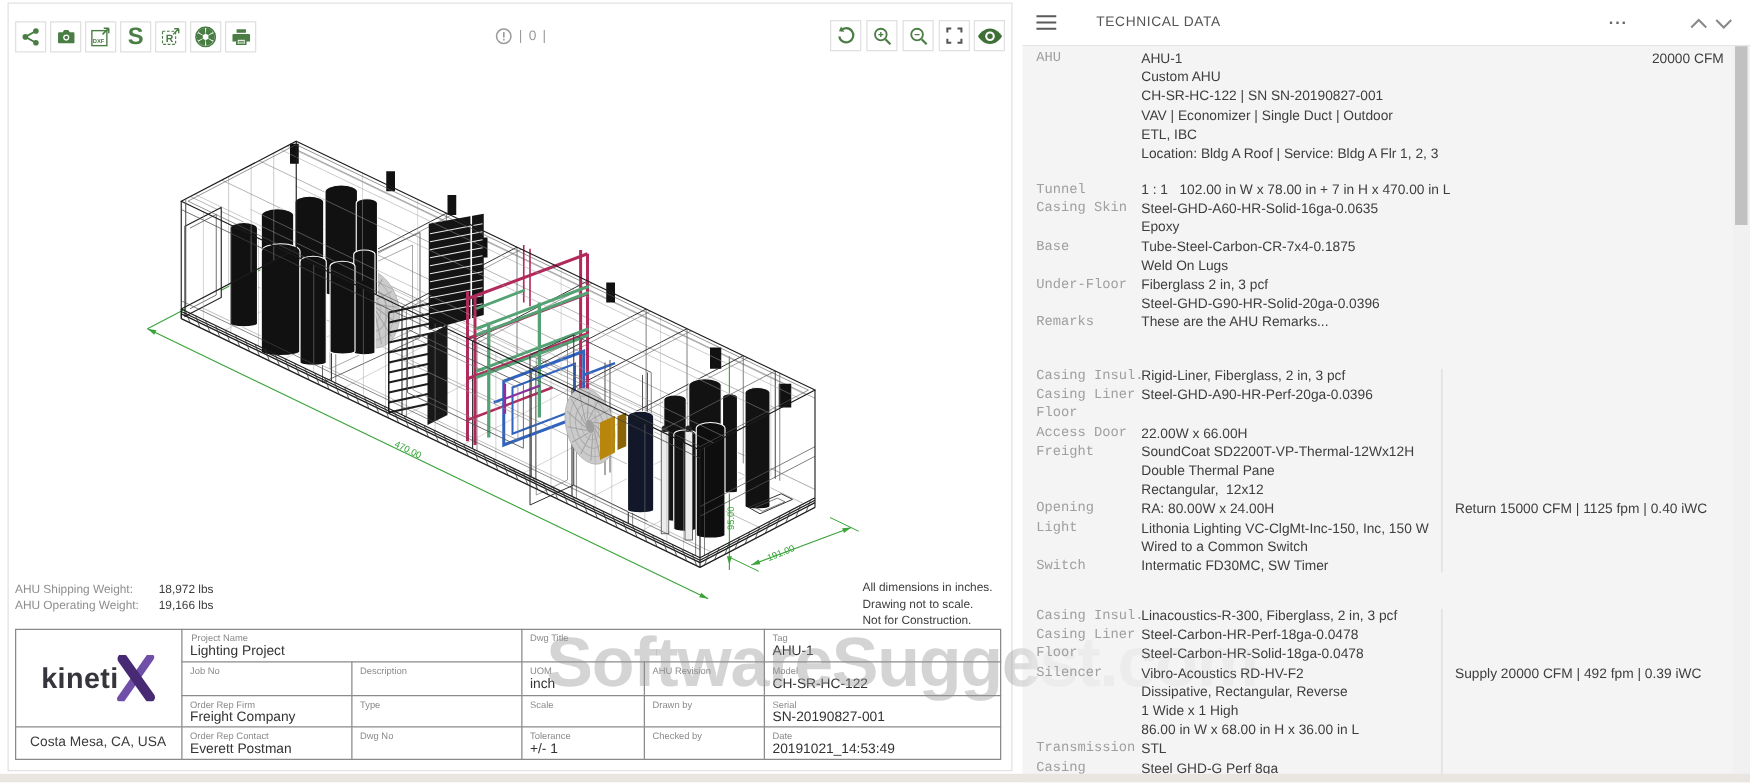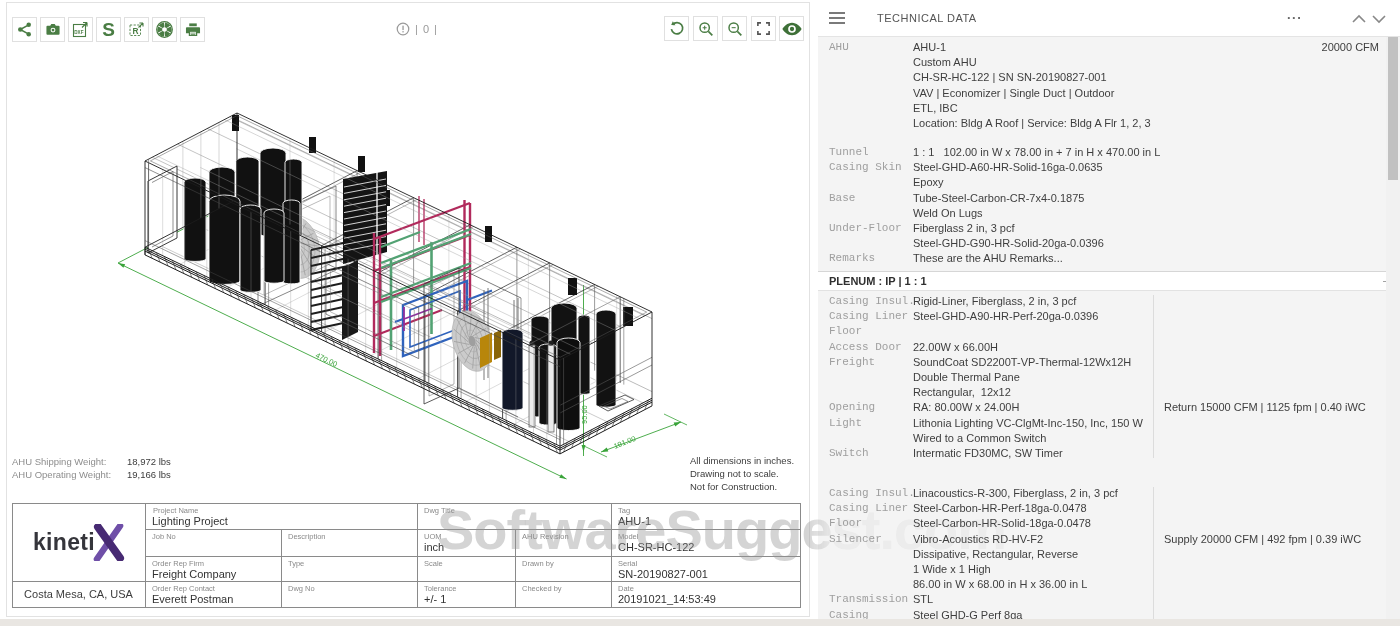--- a/index.html
+++ b/index.html
@@ -1,18 +1,18 @@
 <!DOCTYPE html>
 <html><head><meta charset="utf-8">
 <style>
 * { margin:0; padding:0; box-sizing:border-box; }
 body { width:1400px; height:626px; font-family:"Liberation Sans",sans-serif; background:#fff; overflow:hidden; position:relative; }
 #lpane { position:absolute; left:6px; top:2px; width:804px; height:615px; border:1px solid #e2e2e2; background:#fff; }
 .tbtn { position:absolute; border:1px solid #e0e0e0; background:#fff; display:flex; align-items:center; justify-content:center; }
-.sm { position:absolute; font-size:9.5px; }
+.sm { position:absolute; font-size:9.5px;margin-top:10px; }
 .hl { position:absolute; height:1px; background:#8a8a8a; }
 .vl { position:absolute; width:1px; background:#8a8a8a; }
 .tl { position:absolute; font-size:7.5px; color:#8a8a8a; }
 .tv { position:absolute; font-size:11px; color:#333; }
 #wm { position:absolute; left:437px; top:497px; font-size:56px; font-weight:bold; color:rgba(148,148,148,0.40); letter-spacing:-1px; white-space:nowrap; z-index:30;
       -webkit-mask-image:linear-gradient(90deg,#000 0%,#000 65%,rgba(0,0,0,0.22) 70%,rgba(0,0,0,0.22) 100%); }
 #rpanel { position:absolute; left:818px; top:0; width:582px; height:626px; background:#fff; }
 #rhead { position:absolute; left:0; top:0; width:582px; height:37px; background:#fff; border-bottom:1px solid #e4e4e4; }
 .secwrap { position:absolute; left:0; width:582px; }
 .lab { position:absolute; left:11px; font-size:11px; color:#9f9f9f;font-family:Liberation Mono, monospace; }
@@ -542,21 +542,20 @@
       <div class="val" style="top:176.39999999999998px">Epoxy</div>
       <div class="lab" style="top:191.6px">Base</div>
       <div class="val" style="top:191.6px">Tube-Steel-Carbon-CR-7x4-0.1875</div>
       <div class="val" style="top:206.79999999999998px">Weld On Lugs</div>
       <div class="lab" style="top:222.0px">Under-Floor</div>
       <div class="val" style="top:222.0px">Fiberglass 2 in, 3 pcf</div>
       <div class="val" style="top:237.2px">Steel-GHD-G90-HR-Solid-20ga-0.0396</div>
       <div class="lab" style="top:252.4px">Remarks</div>
       <div class="val" style="top:252.4px">These are the AHU Remarks...</div>
     </div>
-  <div class="band" style="top:271px">PLENUM : IP | 1 : 1<span class="minus">–</span></div>
   <div class="secwrap" style="top:291px;height:172px">
       <div class="lab" style="top:4px">Casing Insul.</div>
       <div class="val" style="top:4.0px">Rigid-Liner, Fiberglass, 2 in, 3 pcf</div>
       <div class="lab" style="top:19.2px">Casing Liner</div>
       <div class="val" style="top:19.2px">Steel-GHD-A90-HR-Perf-20ga-0.0396</div>
       <div class="lab" style="top:34.4px">Floor</div>
       <div class="lab" style="top:49.599999999999994px">Access Door</div>
       <div class="val" style="top:49.599999999999994px">22.00W x 66.00H</div>
       <div class="lab" style="top:64.8px">Freight</div>
       <div class="val" style="top:64.8px">SoundCoat SD2200T-VP-Thermal-12Wx12H</div>

